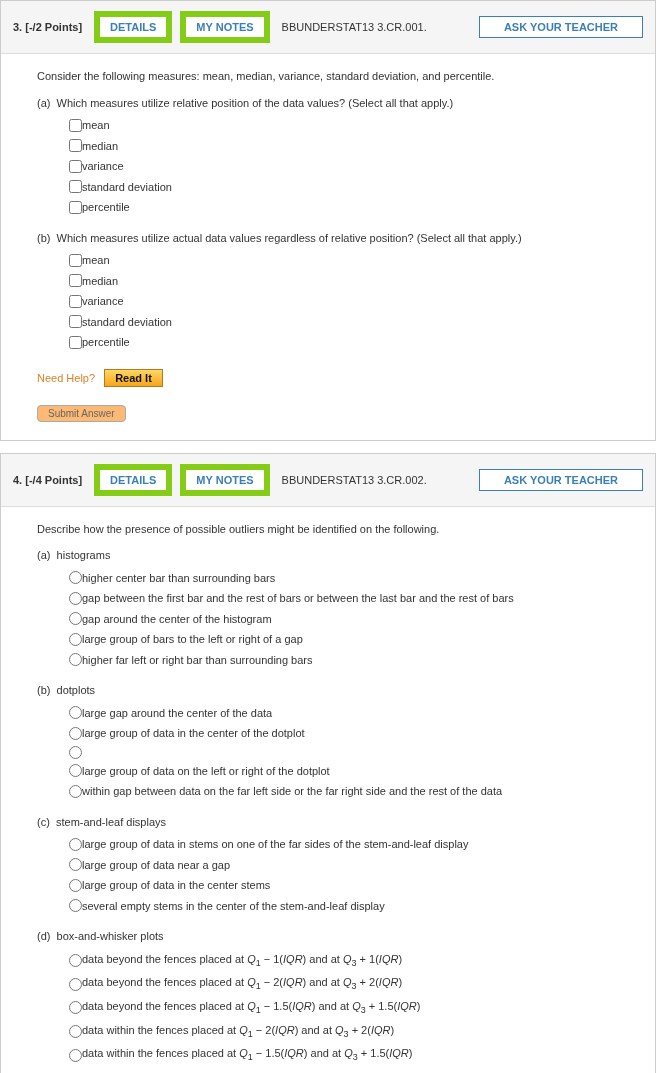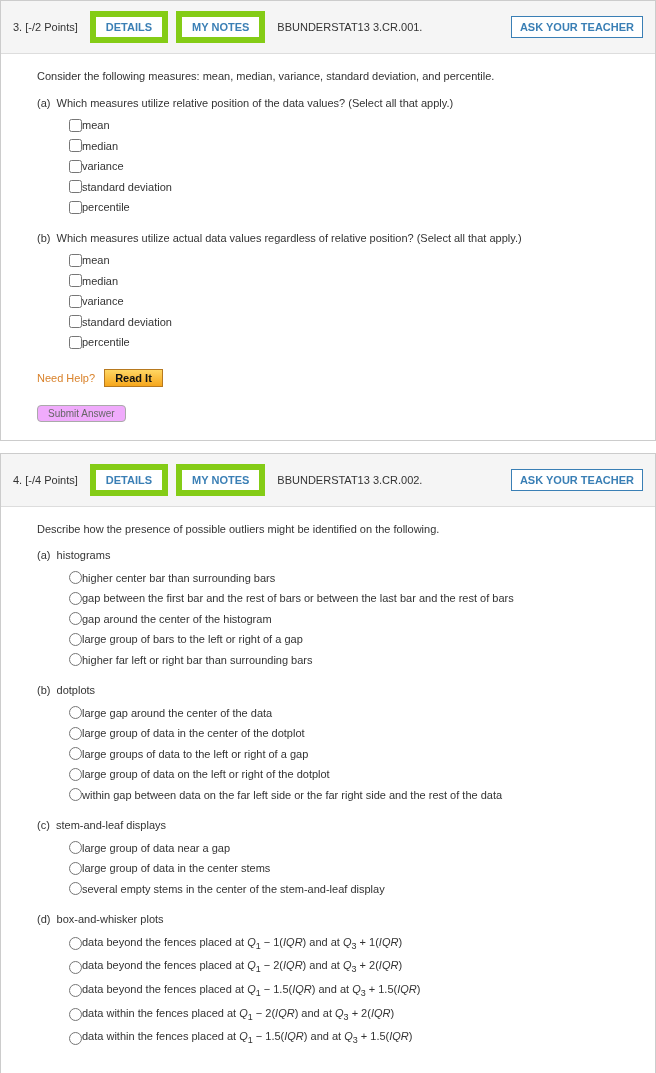--- a/index.html
+++ b/index.html
@@ -1,32 +1,32 @@
 <!DOCTYPE html>
 <html><head>
 <meta charset="utf-8">
 <style>
 * { box-sizing: border-box; margin: 0; padding: 0; }
 body { font-family: Arial, Helvetica, sans-serif; font-size: 11px; color: #333; background: #fff; width: 656px; }
 .question { border: 1px solid #ccc; margin-bottom: 12px; }
 .q-header { background: #f5f5f5; padding: 10px 12px; border-bottom: 1px solid #ddd; display: flex; align-items: center; gap: 8px; }
-.q-num { font-weight: normal; color: #333; margin-right: 4px; }
+.q-num { font-weight: bold; color: #333; margin-right: 4px; }
 .btn-outline { border: 6px solid #84cc16; color: #3a7fb5; background: #fff; padding: 4px 10px; font-size: 11px; font-weight: bold; cursor: pointer; }
 .q-ref { color: #333; font-size: 11px; margin-left: 4px; }
-.btn-ask { border: 1px solid #3a7fb5; color: #3a7fb5; background: #fff; padding: 4px 8px; font-size: 11px; font-weight: bold; cursor: pointer; margin-left: auto; white-space: nowrap; }
+.btn-ask { border: 1px solid #3a7fb5; color: #3a7fb5; background: #fff; padding: 4px 24px; font-size: 11px; font-weight: bold; cursor: pointer; margin-left: auto; white-space: nowrap; }
 .q-body { padding: 14px 16px 18px 36px; font-size: 11px; line-height: 1.5; }
 .prompt { margin-bottom: 8px; }
 .part { margin: 10px 0 14px 0; }
 .options { margin: 6px 0 0 32px; }
 .option-row { display: flex; align-items: center; gap: 0; margin: 4px 0; }
 .option-row input { margin: 0; }
 .need-help { margin: 18px 0 4px 0; }
 .need-help .nh-label { color: #d9822b; font-weight: normal; margin-right: 6px; }
 .read-it { background: linear-gradient(#ffd764,#f6a61c); border: 1px solid #b7791f; color: #111; font-size: 11px; font-weight: bold; padding: 2px 10px; cursor: pointer; }
-.submit { margin-top: 14px; background: #f0abfc; border: 1px solid #aaa; border-radius: 4px; padding: 2px 10px; font-size: 10px; color: #666; cursor: pointer; }
+.submit { margin-top: 14px; background: #fdba74; border: 1px solid #aaa; border-radius: 4px; padding: 2px 10px; font-size: 10px; color: #666; cursor: pointer; }
 .italic { font-style: italic; }
 sub { font-size: 9px; }
 </style>
 </head>
 <body>
 
 <div class="question">
   <div class="q-header">
     <span class="q-num"><span>3.</span> <span>[-/2 Points]</span></span>
     <button class="btn-outline">DETAILS</button>
@@ -140,38 +140,41 @@
         <div class="option-row">
             <input type="radio" name="q4b" style="">
             <span>large gap around the center of the data</span>
           </div>
         <div class="option-row">
             <input type="radio" name="q4b" style="">
             <span>large group of data in the center of the dotplot</span>
           </div>
         <div class="option-row">
             <input type="radio" name="q4b" style="">
-            <span>large groups of data to the left or right of a gap</span>
           </div>
         <div class="option-row">
             <input type="radio" name="q4b" style="">
             <span>large group of data on the left or right of the dotplot</span>
           </div>
         <div class="option-row">
             <input type="radio" name="q4b" style="">
             <span>within gap between data on the far left side or the far right side and the rest of the data</span>
           </div>
       </div>
     </div>
 
     <div class="part">
       <span>(c)</span>&nbsp;&nbsp;<span>stem-and-leaf displays</span>
       <div class="options">
         <div class="option-row">
             <input type="radio" name="q4c" style="">
+            <span>large group of data in stems on one of the far sides of the stem-and-leaf display</span>
+          </div>
+        <div class="option-row">
+            <input type="radio" name="q4c" style="">
             <span>large group of data near a gap</span>
           </div>
         <div class="option-row">
             <input type="radio" name="q4c" style="">
             <span>large group of data in the center stems</span>
           </div>
         <div class="option-row">
             <input type="radio" name="q4c" style="">
             <span>several empty stems in the center of the stem-and-leaf display</span>
           </div>

